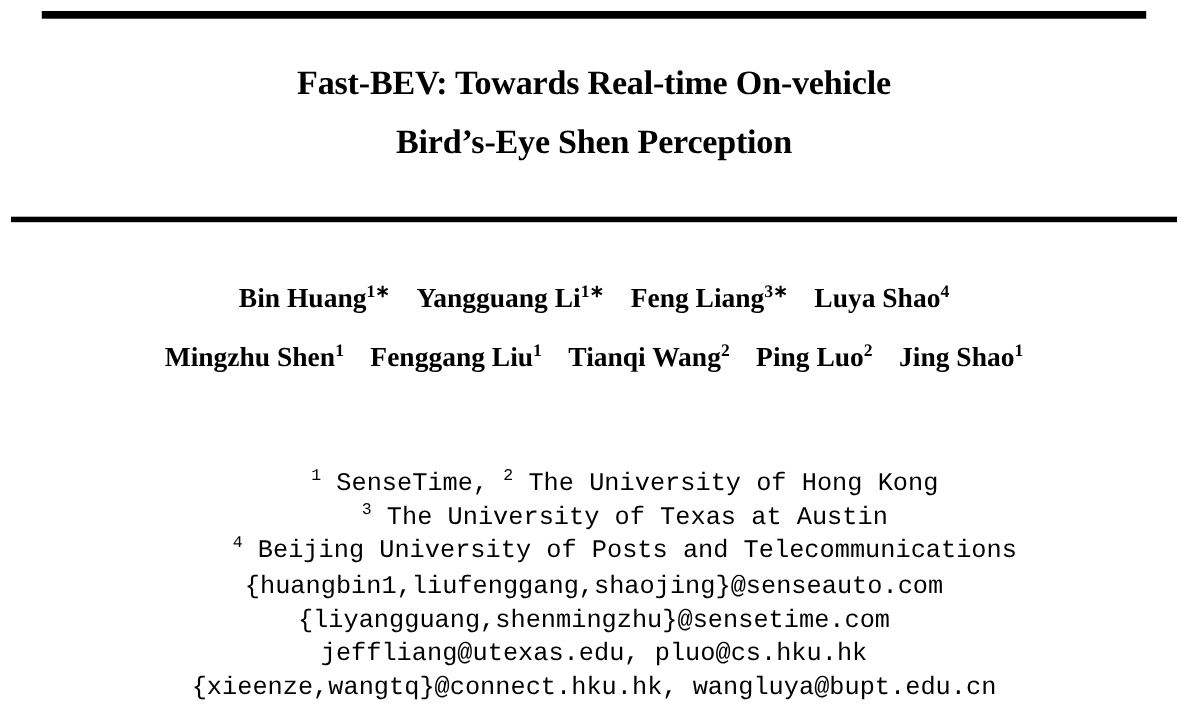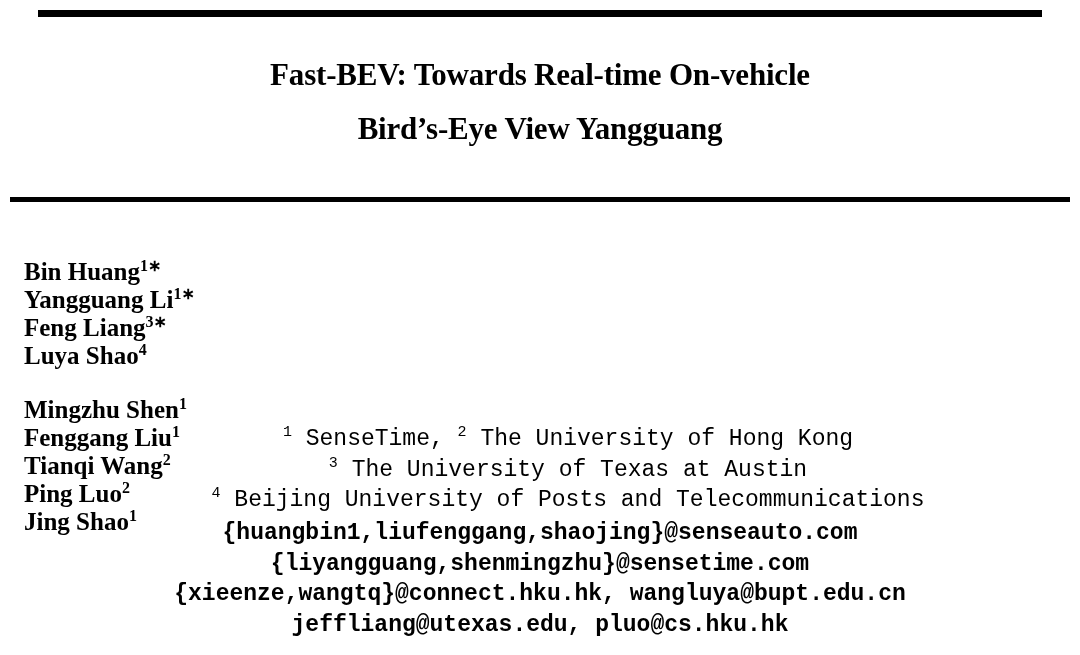--- a/index.html
+++ b/index.html
@@ -56,21 +56,20 @@
     left: 0;
     top: 258px;
     width: 1080px;
   }
   .author-row {
     display: flex;
     justify-content: center;
     align-items: baseline;
     width: 1080px;
     margin-bottom: 26px;
-    flex-direction: column;
   }
   .author {
     font-family: "Liberation Serif", serif;
     font-weight: bold;
     font-size: 25px;
     white-space: nowrap;
   }
   .author-row .author + .author {
     margin-left: 24px;
   }
@@ -108,33 +107,32 @@
     top: 518px;
     width: 1080px;
     text-align: center;
     font-family: "Liberation Mono", monospace;
     font-size: 23px;
     line-height: 30.5px;
   }
   .emails .email-line {
     display: block;
     white-space: nowrap;
-    font-weight: bold;
   }
 </style>
 </head>
 <body>
 
 <div class="page">
 
   <div class="rule-top"></div>
 
   <div class="title">
     <span class="line">Fast-BEV: Towards Real-time On-vehicle</span>
-    <span class="line">Bird’s-Eye View Yangguang</span>
+    <span class="line">Bird’s-Eye Shen Perception</span>
   </div>
 
   <div class="rule-mid"></div>
 
   <div class="authors">
 
     <div class="author-row">
       <span class="author"><span>Bin Huang</span><sup>1∗</sup></span>
       <span class="author"><span>Yangguang Li</span><sup>1∗</sup></span>
       <span class="author"><span>Feng Liang</span><sup>3∗</sup></span>
@@ -153,17 +151,17 @@
 
   <div class="affiliations">
     <span class="aff-line"><sup>1</sup><span> SenseTime, </span><sup>2</sup><span> The University of Hong Kong</span></span>
     <span class="aff-line"><sup>3</sup><span> The University of Texas at Austin</span></span>
     <span class="aff-line"><sup>4</sup><span> Beijing University of Posts and Telecommunications</span></span>
   </div>
 
   <div class="emails">
     <span class="email-line">{huangbin1,liufenggang,shaojing}@senseauto.com</span>
     <span class="email-line">{liyangguang,shenmingzhu}@sensetime.com</span>
+    <span class="email-line">jeffliang@utexas.edu, pluo@cs.hku.hk</span>
     <span class="email-line">{xieenze,wangtq}@connect.hku.hk, wangluya@bupt.edu.cn</span>
-    <span class="email-line">jeffliang@utexas.edu, pluo@cs.hku.hk</span>
   </div>
 
 </div>
 
 </body></html>

